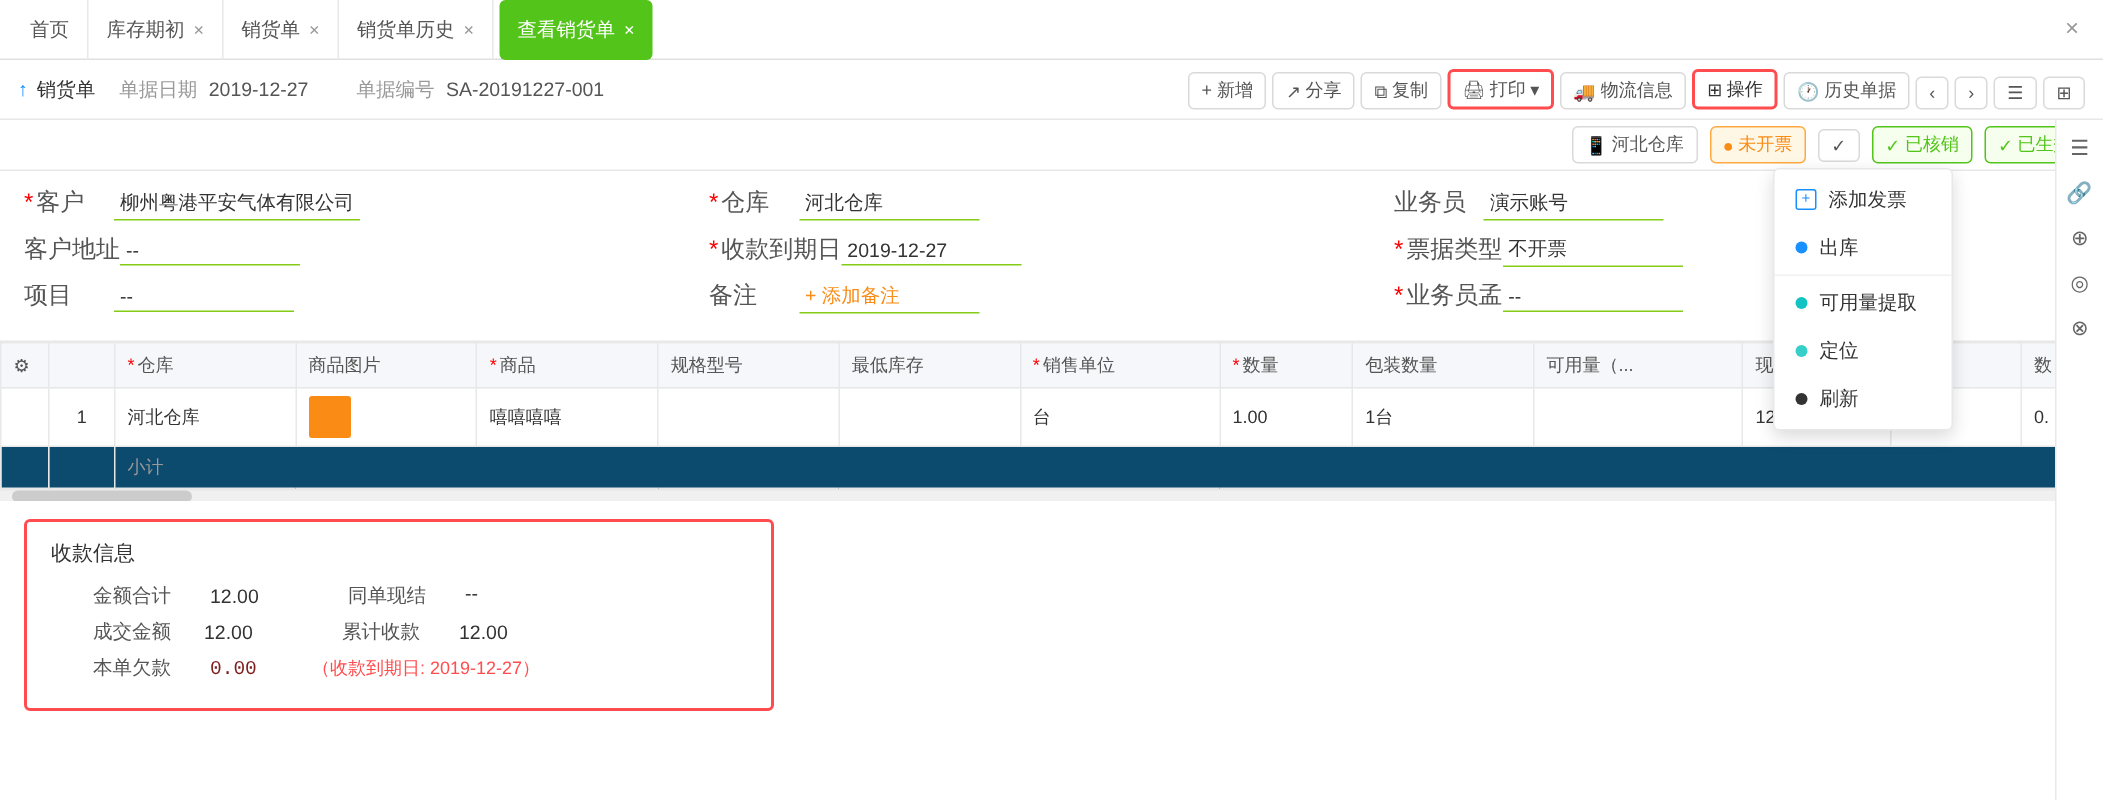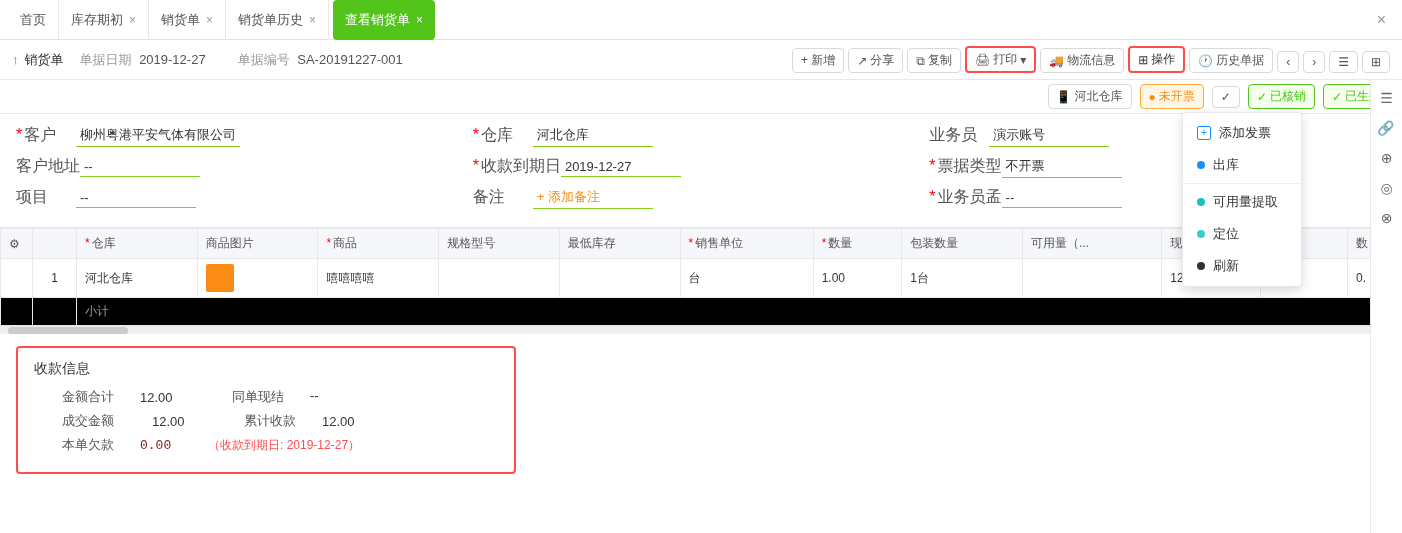--- a/index.html
+++ b/index.html
@@ -75,21 +75,21 @@
       background: #f5f7fa; border: 1px solid #e8e8e8; padding: 6px 8px;
       font-weight: 500; color: #555; white-space: nowrap; text-align: left;
     }
     .data-table td {
       border: 1px solid #e8e8e8; padding: 5px 8px; white-space: nowrap; color: #333;
     }
     .th-required::before { content: '*'; color: red; margin-right: 2px; }
     .gear-col { width: 32px; text-align: center; }
     .row-num { text-align: center; color: #999; }
     .product-img { width: 28px; height: 28px; background: #fa8c16; display: inline-block; border-radius: 2px; vertical-align: middle; }
-    .subtotal-row td { background: #000000; color: #999; font-size: 12px; }
+    .subtotal-row td { background: #0c4a6e; color: #999; font-size: 12px; }
     .scroll-bar-h { height: 8px; background: #f0f0f0; border-top: 1px solid #e8e8e8; }
     .scroll-thumb { height: 8px; background: #ccc; border-radius: 4px; width: 120px; margin-left: 8px; }
 
     
     .payment-area {
       border: 2px solid #ff4d4f; border-radius: 4px; margin: 8px 16px; padding: 12px 16px;
       background: #fff; display: inline-block; min-width: 500px;
     }
     .payment-title { font-weight: normal; font-size: 14px; margin-bottom: 10px; }
     .payment-row { display: flex; align-items: center; margin-bottom: 6px; gap: 32px; margin-left: 28px; }
@@ -346,21 +346,21 @@
           <div style="display:flex;align-items:center;gap:8px;">
             <span class="pay-label">金额合计</span>
             <span class="pay-value">12.00</span>
           </div>
           <div style="display:flex;align-items:flex-start;gap:8px;">
             <span class="pay-label">同单现结</span>
             <span class="pay-value">--</span>
           </div>
         </div>
         <div class="payment-row">
-          <div style="display:flex;align-items:center;gap:20px;">
+          <div style="display:flex;align-items:center;gap:4px;">
             <span class="pay-label">成交金额</span>
             <span class="pay-value">12.00</span>
           </div>
           <div style="display:flex;align-items:center;gap:8px;">
             <span class="pay-label">累计收款</span>
             <span class="pay-value">12.00</span>
           </div>
         </div>
         <div class="payment-row">
           <div style="display:flex;align-items:center;gap:8px;">

